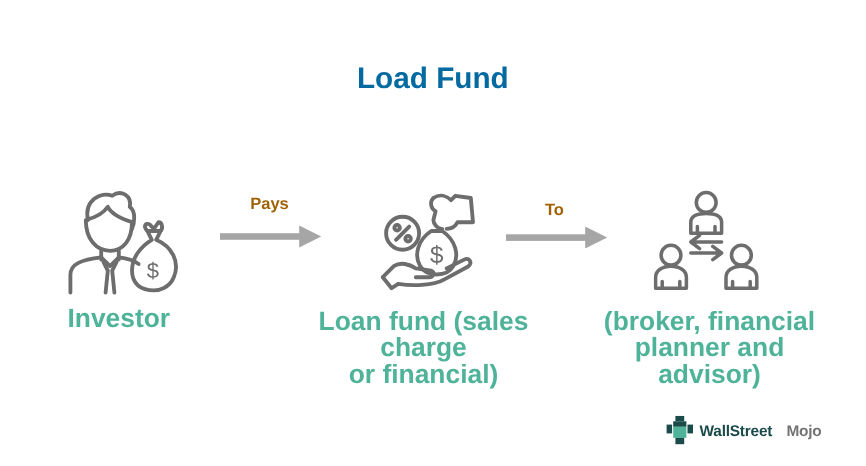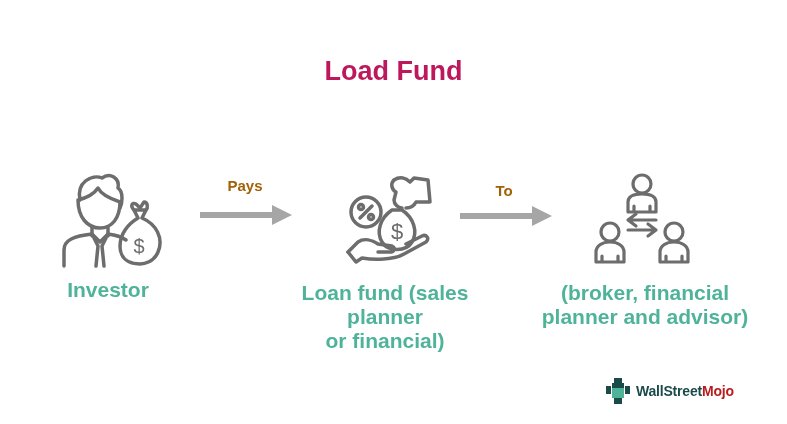--- a/index.html
+++ b/index.html
@@ -1,26 +1,26 @@
 <!DOCTYPE html>
 <html><head>
 <meta charset="utf-8">
 <style>
   html, body { margin:0; padding:0; }
   body { width:787px; height:424px; background:#ffffff; position:relative; overflow:hidden;
          font-family:"Liberation Sans", "DejaVu Sans", sans-serif; }
   .title { position:absolute; left:0; width:787px; top:56px; text-align:center;
-           color:#be185d; font-weight:bold; font-size:27px; }
+           color:#0369a1; font-weight:bold; font-size:27px; }
   .icon { position:absolute; }
-  .label { position:absolute; color:#4fb39a; font-weight:bold; font-size:21px; text-align:center; line-height:24px; }
+  .label { position:absolute; color:#4fb39a; font-weight:bold; font-size:24px; text-align:center; line-height:24px; }
   .arrow-label { position:absolute; color:#a16207; font-weight:bold; font-size:15px; text-align:center; }
   .arrow { position:absolute; }
   .logo { position:absolute; left:604px; top:378px; display:flex; align-items:center; }
   .logo-text { font-weight:bold; font-size:14px; color:#1b4a4a; margin-left:4px; letter-spacing:-0.2px; }
-  .logo-text .mojo { color:#b91c1c; }
+  .logo-text .mojo { color:#737373;padding-left:13px; }
 </style>
 </head>
 <body>
 
 <div class="title">Load Fund</div>
 
 <svg class="icon" style="left:58px;top:170px" width="112" height="100" viewBox="0 0 112 100" fill="none" stroke="#6d6d6d" stroke-width="3.5" stroke-linecap="round" stroke-linejoin="round">
   <path d="M22 30 C18 12 34 4 44 8 C52 2 62 8 60 18 C66 22 64 34 62 38"></path>
   <path d="M20 30 C20 48 30 58 42 58 C54 58 62 48 62 32 C56 30 44 26 40 18 C36 24 28 28 20 30Z"></path>
   <path d="M34 58 L34 66 M50 58 L50 66"></path>
@@ -44,21 +44,21 @@
     <circle cx="17" cy="37" r="2.5"></circle>
     <circle cx="27" cy="47" r="2.5"></circle>
   <path d="M50 10 C56 6 62 8 66 12 L70 8 L84 10 L86 32 L72 32 C70 36 66 38 62 38"></path>
   <path d="M50 10 C46 14 48 20 52 22 L50 30 C50 34 54 38 58 38"></path>
   <path d="M48 40 C36 48 32 62 38 72 C44 82 62 82 68 72 C74 62 70 48 58 40 Z"></path>
   <text x="53" y="69" font-size="22" fill="#6d6d6d" stroke="none" text-anchor="middle" font-family="Liberation Sans, sans-serif">$</text>
   <path d="M4 82 L14 72 C20 68 28 70 34 74 L48 76 C52 78 50 82 46 82 L34 82"></path>
   <path d="M4 82 L12 92 L18 88 C30 90 50 90 60 84 L82 72 C86 68 82 64 78 66 L62 74"></path>
 </svg>
 <div class="label" style="left:270px;width:230px;top:281px">
-  <div>Loan fund (sales planner</div>
+  <div>Loan fund (sales charge</div>
   <div>or financial)</div>
 </div>
 
 <div class="arrow-label" style="left:484px;width:40px;top:182px">To</div>
 <svg class="arrow" style="left:460px;top:206px" width="92" height="20" viewBox="0 0 92 20">
   <rect x="0" y="7" width="74" height="6" fill="#a6a6a6"></rect>
   <polygon points="72,0 92,10 72,20" fill="#a6a6a6"></polygon>
 </svg>
 
 <svg class="icon" style="left:594px;top:170px" width="96" height="96" viewBox="0 0 96 96" fill="none" stroke="#6d6d6d" stroke-width="3.2" stroke-linecap="round" stroke-linejoin="round">

